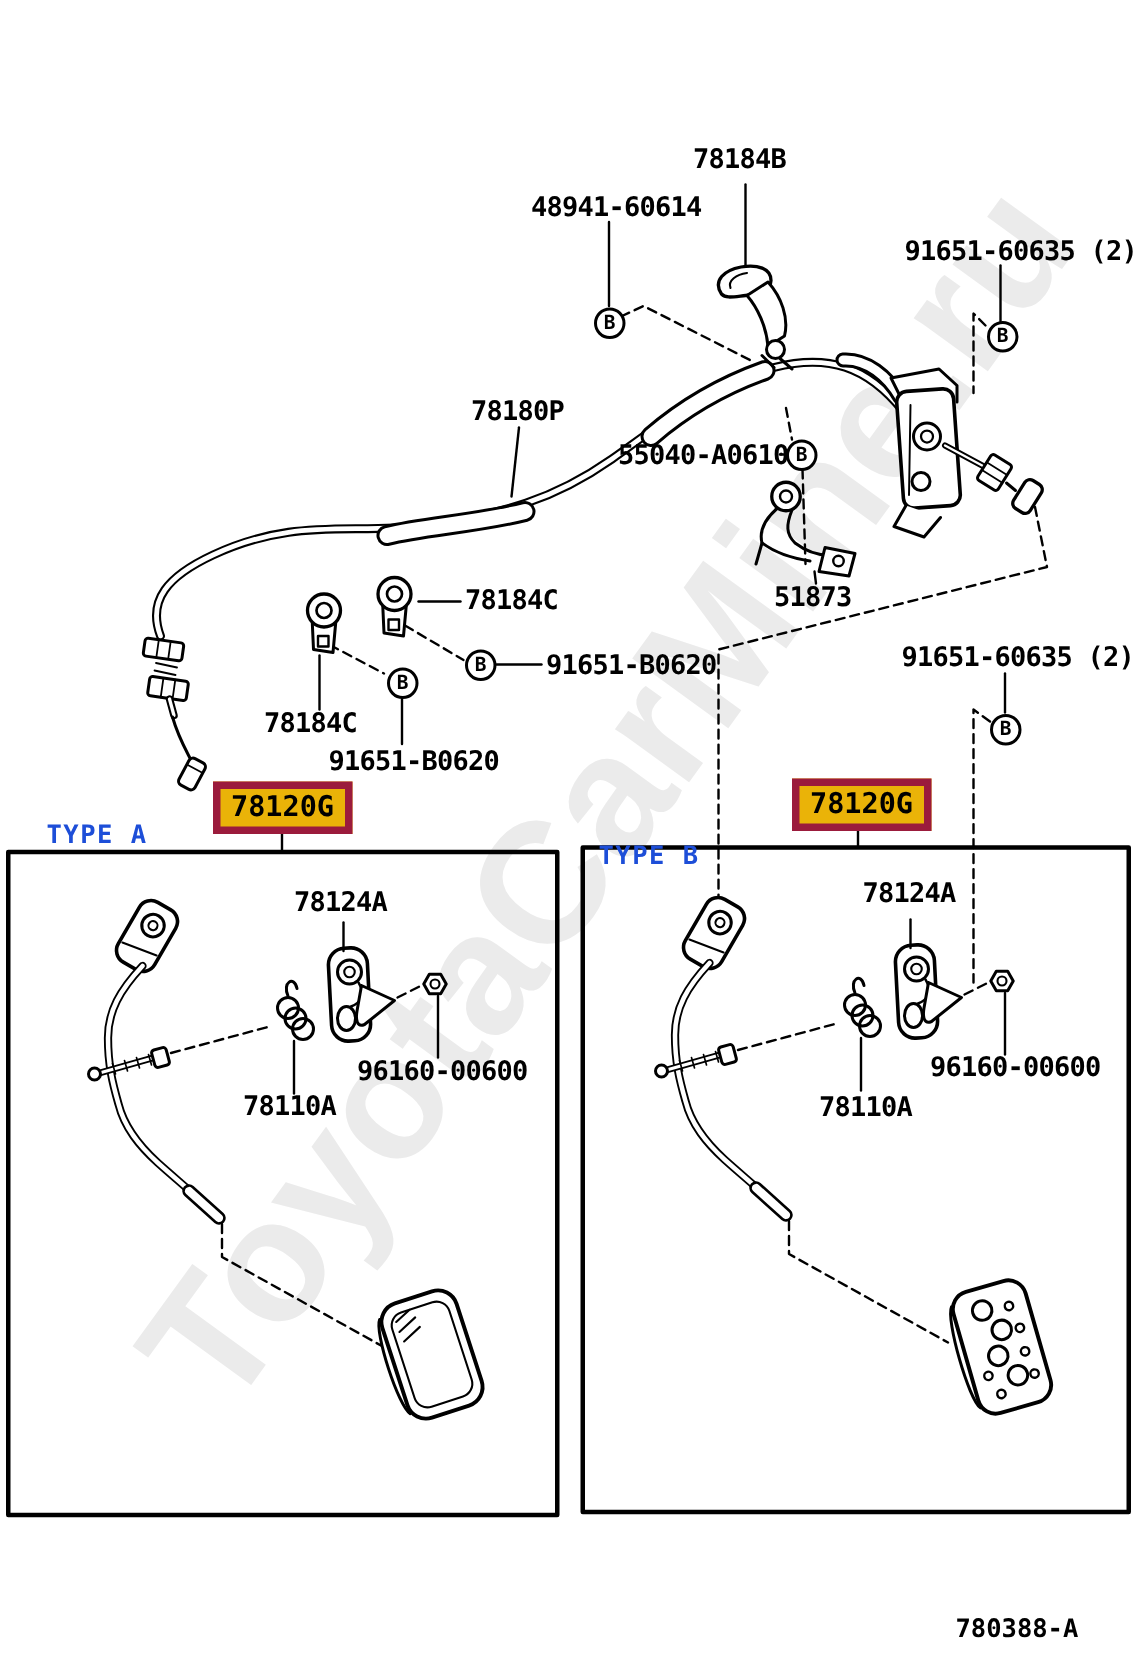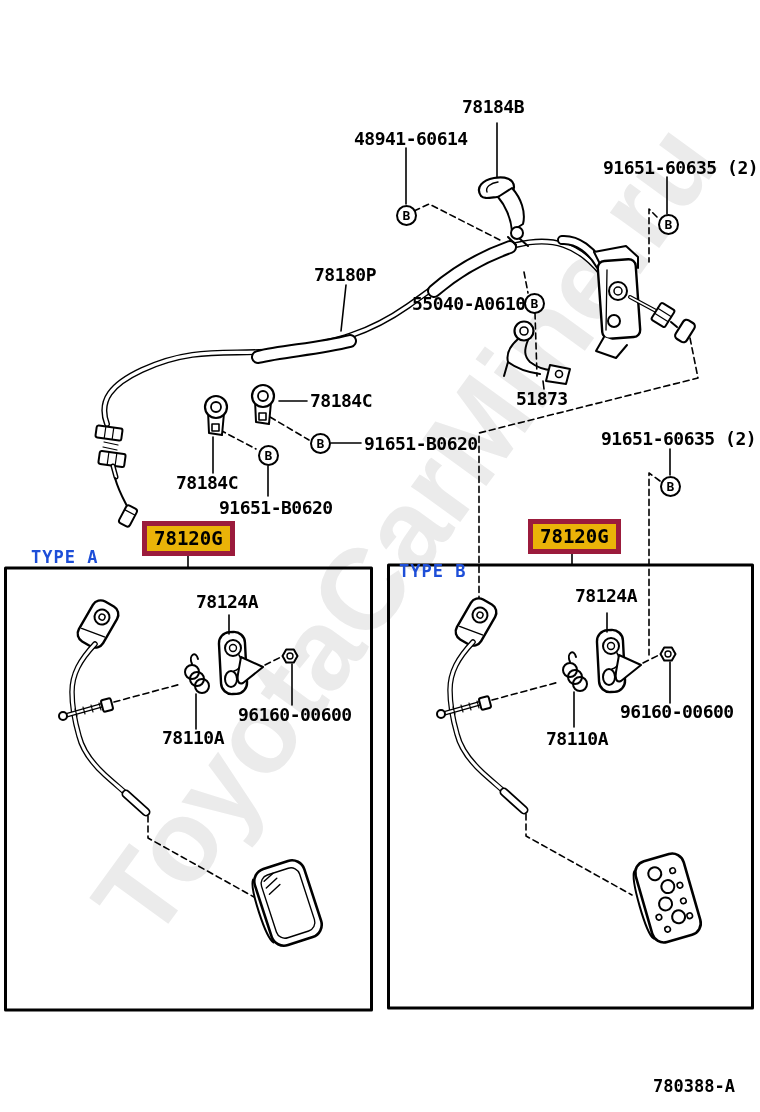--- a/index.html
+++ b/index.html
@@ -8,21 +8,21 @@
   .watermark{position:absolute;left:405px;top:530px;
              transform:translate(-50%,-50%) rotate(-54deg);
              font:700 115px "Liberation Sans", sans-serif;color:#ebebeb;
              white-space:nowrap;user-select:none;}
   svg{position:absolute;left:0;top:0;}
   .lbl{position:absolute;font:700 18px "DejaVu Sans Mono", monospace;
        letter-spacing:-0.5px;color:#000;white-space:nowrap;line-height:1.05;text-align:center;}
   .title{position:absolute;font:700 17px "DejaVu Sans Mono", monospace;
          letter-spacing:1px;color:#1d4ed8;white-space:nowrap;}
   .footer{position:absolute;font:700 17px "DejaVu Sans Mono", monospace;
-          letter-spacing:0;color:#000;white-space:nowrap;margin-left:16px;}
+          letter-spacing:0;color:#000;white-space:nowrap;}
   .bcircle{position:absolute;width:21px;height:21px;box-sizing:border-box;
            border:2px solid #000;border-radius:50%;background:#fff;
            font:700 13px "DejaVu Sans Mono", monospace;text-align:center;
            line-height:17px;color:#000;}
   .hl{position:absolute;border:5px solid var(--hl,#9b1b3c);background:#eab308;
       padding:1px 7px 2px 7px;font:700 19px "DejaVu Sans Mono", monospace;
       letter-spacing:0;color:#000;white-space:nowrap;}
 </style>
 </head>
 <body>

